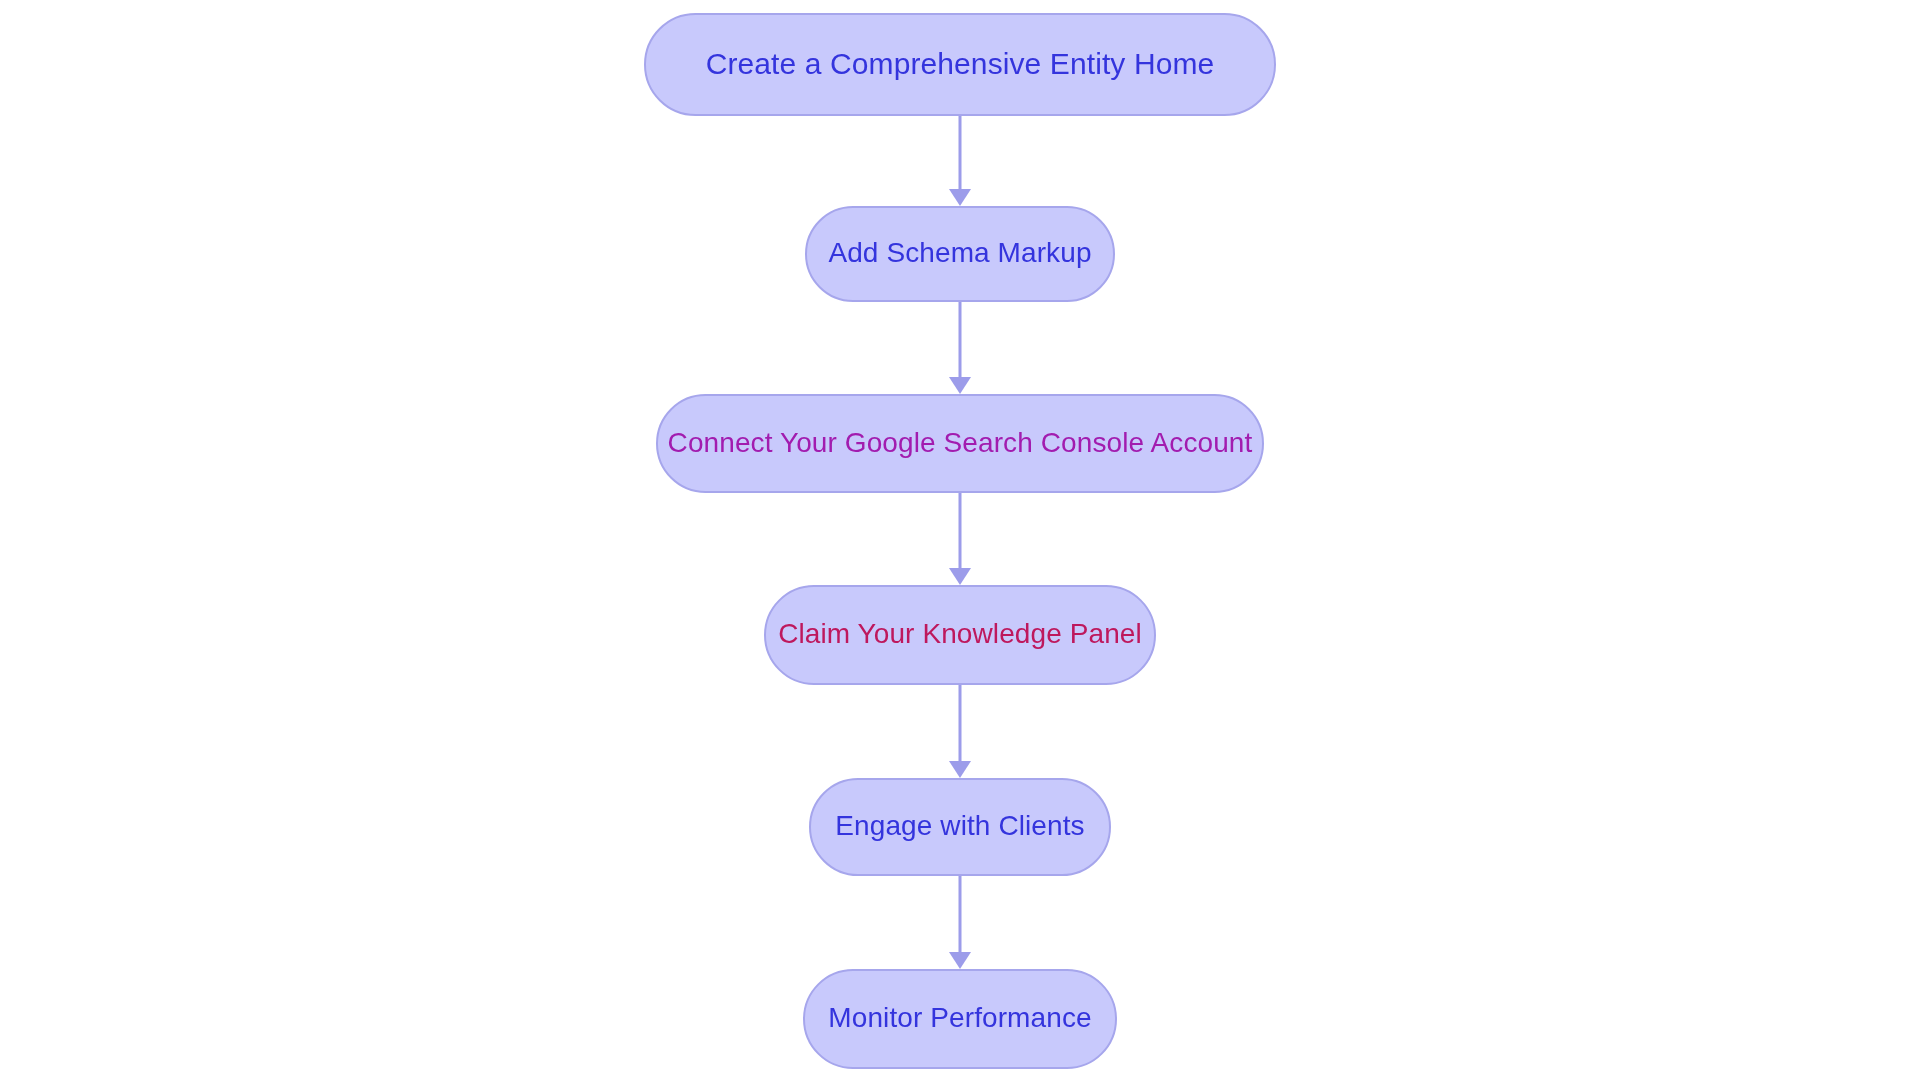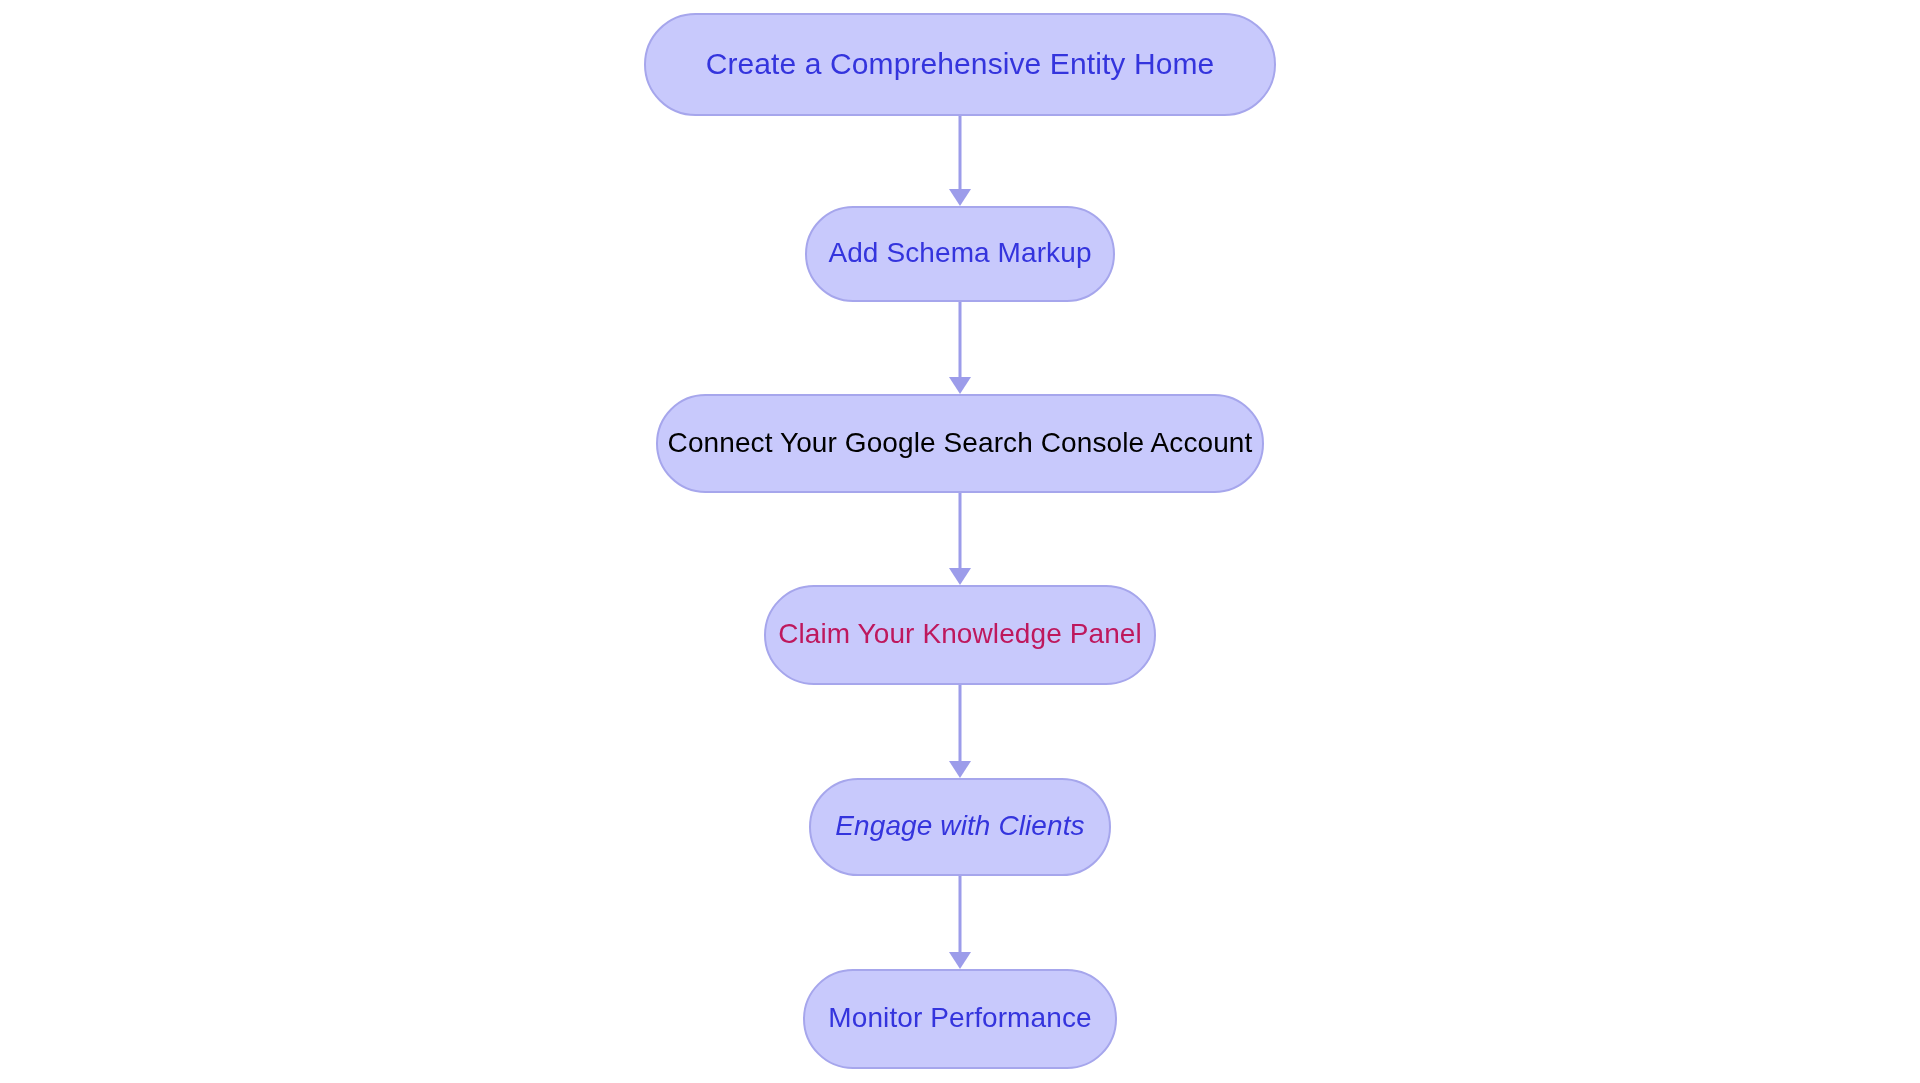--- a/index.html
+++ b/index.html
@@ -101,39 +101,39 @@
 
     <div class="flow-node" id="node-2" style="width: 310px; height: 96px; font-size: 28px; background: rgb(200, 201, 252); border-color: rgb(166, 166, 236); color: rgb(52, 52, 221);">
       <span class="node-label">Add Schema Markup</span>
     </div>
 
     <div class="flow-connector" id="conn-2" style="height: 92px;">
       <span class="conn-line" style="height: 77px; background: rgb(156, 156, 234);"></span>
       <span class="conn-head" style="border-top-color: rgb(156, 156, 234);"></span>
     </div>
 
-    <div class="flow-node" id="node-3" style="width: 608px; height: 99px; font-size: 28px; background: rgb(200, 201, 252); border-color: rgb(166, 166, 236); color: #000000;">
+    <div class="flow-node" id="node-3" style="width: 608px; height: 99px; font-size: 28px; background: rgb(200, 201, 252); border-color: rgb(166, 166, 236); color: #a21caf;">
       <span class="node-label">Connect Your Google Search Console Account</span>
     </div>
 
     <div class="flow-connector" id="conn-3" style="height: 92px;">
       <span class="conn-line" style="height: 77px; background: rgb(156, 156, 234);"></span>
       <span class="conn-head" style="border-top-color: rgb(156, 156, 234);"></span>
     </div>
 
     <div class="flow-node" id="node-4" style="width: 392px; height: 100px; font-size: 28px; background: rgb(200, 201, 252); border-color: rgb(166, 166, 236); color: #be185d;">
       <span class="node-label">Claim Your Knowledge Panel</span>
     </div>
 
     <div class="flow-connector" id="conn-4" style="height: 93px;">
       <span class="conn-line" style="height: 78px; background: rgb(156, 156, 234);"></span>
       <span class="conn-head" style="border-top-color: rgb(156, 156, 234);"></span>
     </div>
 
-    <div class="flow-node" id="node-5" style="width: 302px; height: 98px; font-size: 28px; background: rgb(200, 201, 252); border-color: rgb(166, 166, 236); color: rgb(52, 52, 221); font-style: italic;">
+    <div class="flow-node" id="node-5" style="width: 302px; height: 98px; font-size: 28px; background: rgb(200, 201, 252); border-color: rgb(166, 166, 236); color: rgb(52, 52, 221);">
       <span class="node-label">Engage with Clients</span>
     </div>
 
     <div class="flow-connector" id="conn-5" style="height: 93px;">
       <span class="conn-line" style="height: 78px; background: rgb(156, 156, 234);"></span>
       <span class="conn-head" style="border-top-color: rgb(156, 156, 234);"></span>
     </div>
 
     <div class="flow-node" id="node-6" style="width: 314px; height: 100px; font-size: 28px; background: rgb(200, 201, 252); border-color: rgb(166, 166, 236); color: rgb(52, 52, 221); justify-content: center;">
       <span class="node-label">Monitor Performance</span>

